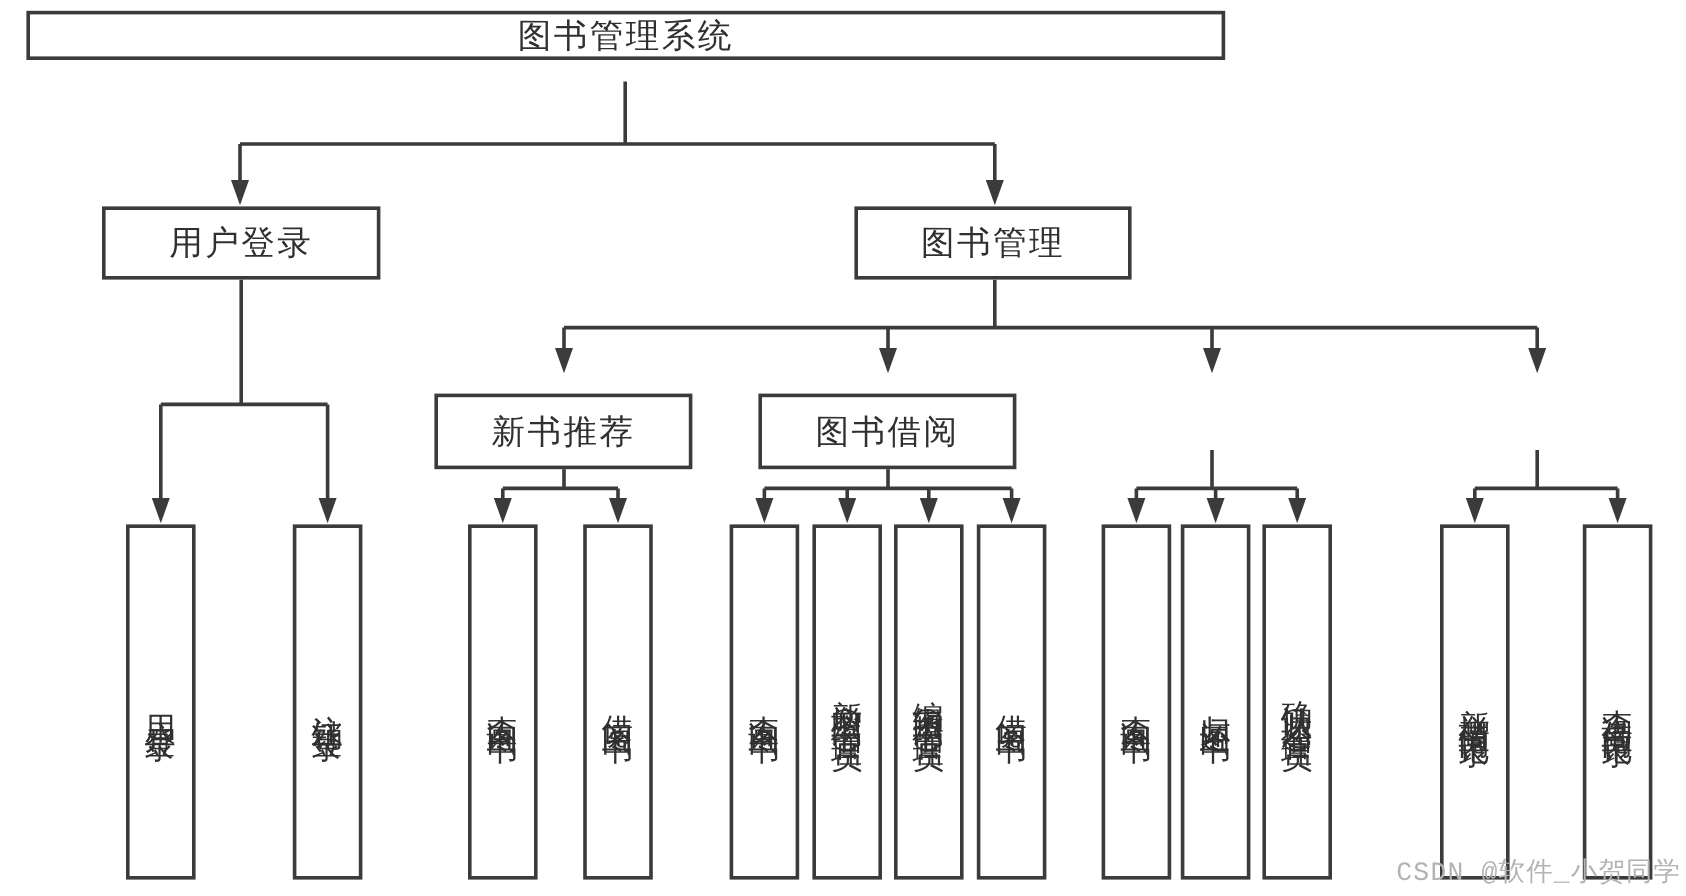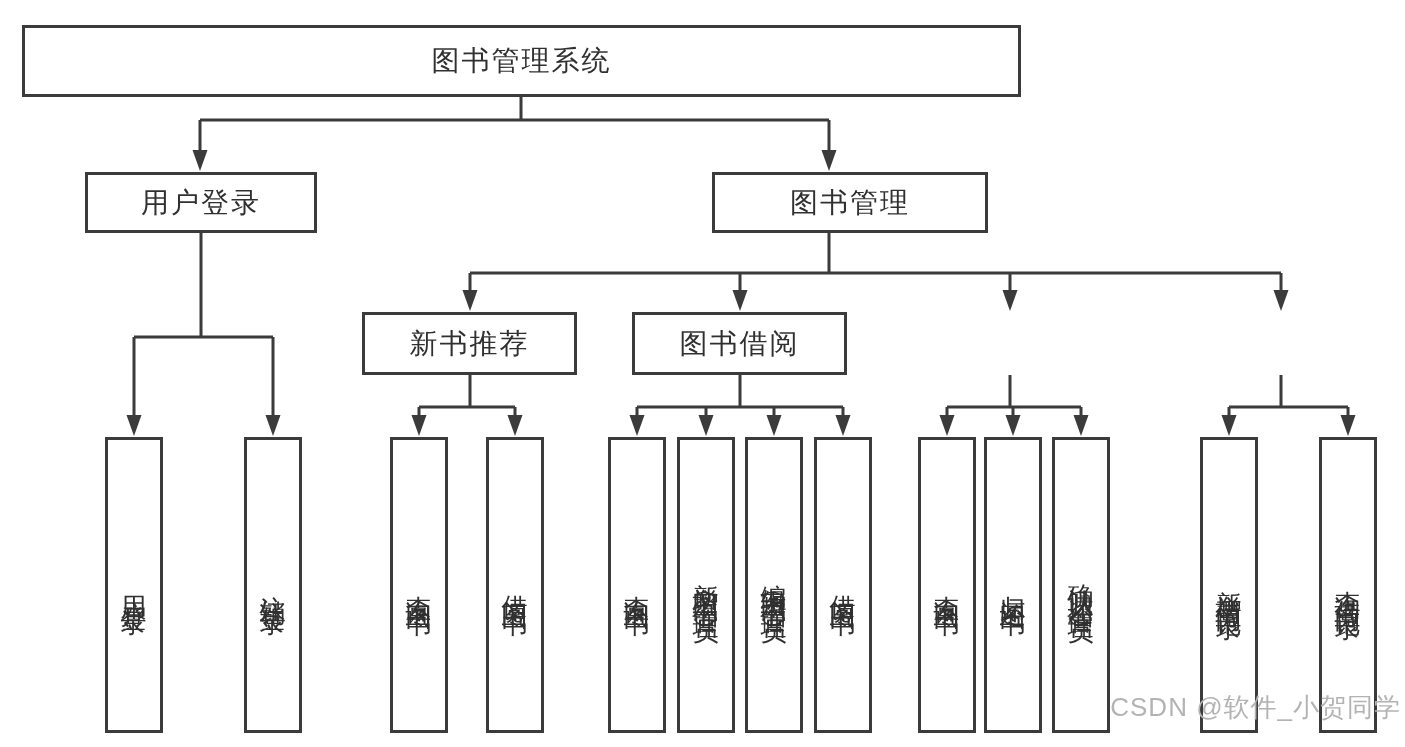--- a/index.html
+++ b/index.html
@@ -16,33 +16,34 @@
   .connectors{position:absolute;left:0;top:0;z-index:1;}
   .c-line{stroke:var(--line);stroke-width:3;fill:none;}
   .c-arrow{fill:var(--line);stroke:none;}
   .node{
     position:absolute; z-index:2; box-sizing:border-box;
     border:3px solid var(--box-border); background:#fff;
     display:flex; align-items:center; justify-content:center;
     font-size:28px; letter-spacing:2px; white-space:nowrap;
   }
   .lv2{top:172px;width:232px;height:61px;}
-  .lv3{top:312px;width:215px;height:63px;}
+  .lv3{top:328px;width:215px;height:63px;}
   .leaf{
     position:absolute; z-index:2; box-sizing:border-box;
     top:437px; width:58px; height:296px;
     border:3px solid var(--box-border); background:#fff;
     writing-mode:vertical-rl; text-orientation:mixed;
     display:flex; align-items:center; justify-content:center;
     font-size:26px; letter-spacing:5px; line-height:1;
   }
   .watermark{
-    position:absolute; right:4px; bottom:22px; z-index:5;
-    font-size:26px; color:var(--watermark); letter-spacing:1px;
+    position:absolute; right:4px; bottom:6px; z-index:5;
+    font-size:22px; color:var(--watermark); letter-spacing:1px;
     white-space:nowrap;
+    font-family:Liberation Mono, monospace;
   }
 </style>
 </head>
 <body>
 
 <div class="canvas">
 
   <svg class="connectors" width="1405" height="747" viewBox="0 0 1405 747" aria-hidden="true">
 
     <path class="c-line" d="M521,68 V120 M200,120 H829 M200,120 V152 M829,120 V152"></path>
@@ -72,24 +73,24 @@
     <path class="c-line" d="M1010,375 V407 M947,407 H1081 M947,407 V417 M1013,407 V417 M1081,407 V417"></path>
     <polygon class="c-arrow" points="939.5,415 954.5,415 947,436"></polygon>
     <polygon class="c-arrow" points="1005.5,415 1020.5,415 1013,436"></polygon>
     <polygon class="c-arrow" points="1073.5,415 1088.5,415 1081,436"></polygon>
 
     <path class="c-line" d="M1281,375 V407 M1229,407 H1348 M1229,407 V417 M1348,407 V417"></path>
     <polygon class="c-arrow" points="1221.5,415 1236.5,415 1229,436"></polygon>
     <polygon class="c-arrow" points="1340.5,415 1355.5,415 1348,436"></polygon>
   </svg>
 
-  <div class="node" style="left:22px;top:25px;width:999px;height:72px">图书管理系统</div>
+  <div class="node" style="left:22px;top:9px;width:999px;height:41px">图书管理系统</div>
 
   <div class="node lv2" style="left:85px">用户登录</div>
-  <div class="node lv2" style="left:712px;width:276px">图书管理</div>
+  <div class="node lv2" style="left:712px;width:231px">图书管理</div>
 
   <div class="node lv3" style="left:362px">新书推荐</div>
   <div class="node lv3" style="left:632px">图书借阅</div>
 
   <div class="leaf" style="left:105px">用户登录</div>
   <div class="leaf" style="left:244px">注销登录</div>
 
   <div class="leaf" style="left:390px">查询图书</div>
   <div class="leaf" style="left:486px">借阅图书</div>
 

